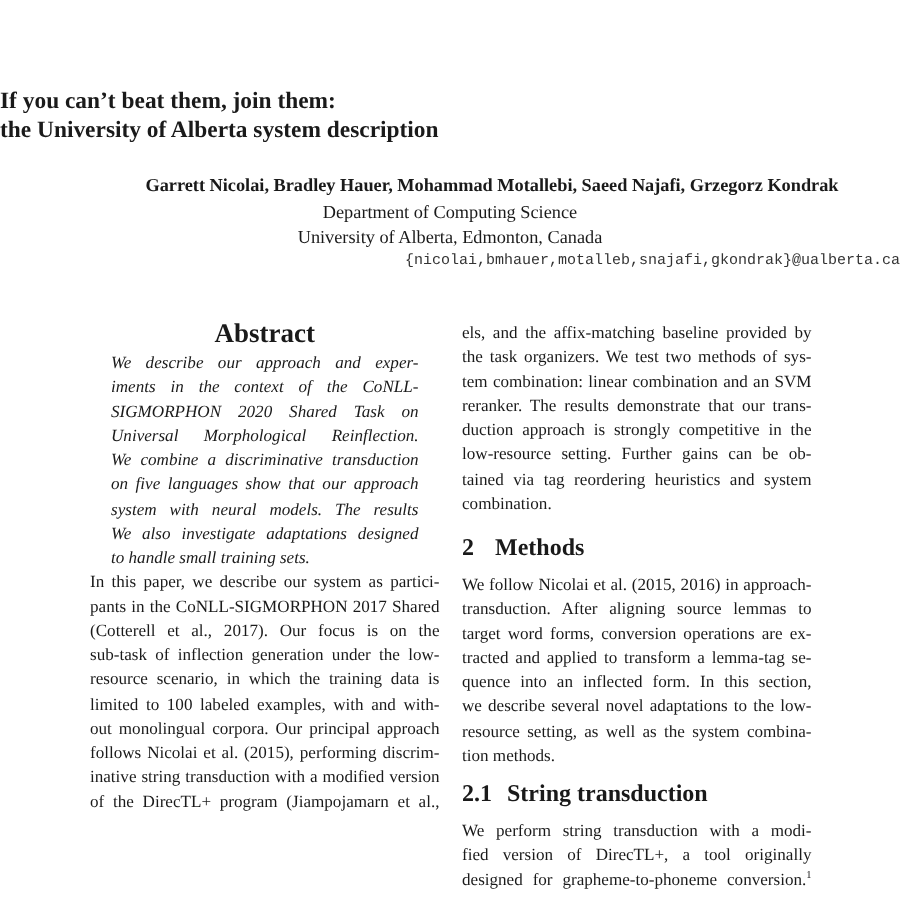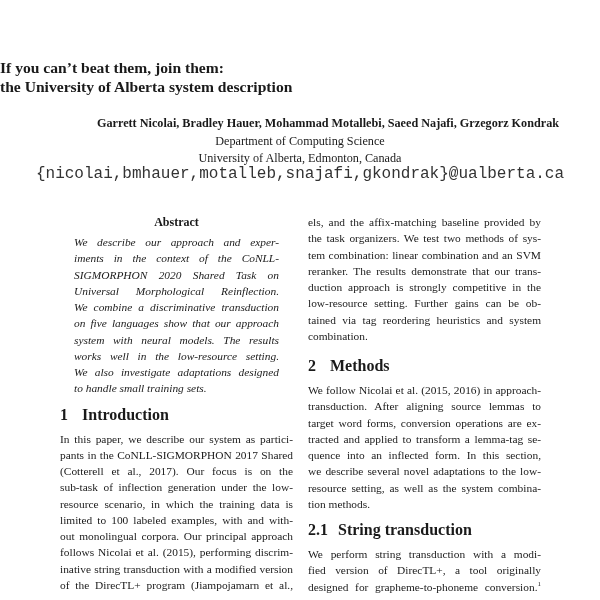--- a/index.html
+++ b/index.html
@@ -2,26 +2,26 @@
 <html><head>
 <meta charset="utf-8">
 <style>
   html, body { margin: 0; padding: 0; background: #ffffff; }
   body { width: 600px; height: 600px; overflow: hidden; position: relative;
          font-family: "Liberation Serif", serif; color: #1a1a1a; }
   .abs { position: absolute; }
   .title { left: 0; width: 600px; text-align: left; font-weight: bold; font-size: 15.6px; line-height: 19px; }
   .center { left: 0; width: 600px; text-align: center; font-size: 12.2px; line-height: 17px; }
   .authors { font-weight: bold; }
-  .mono { font-family: "Liberation Mono", monospace; font-size: 16px; color: #333; }
+  .mono { font-family: "Liberation Mono", monospace; font-size: 10px; color: #333; text-align: right; }
   .col { position: absolute; width: 233px; font-size: 11.4px; line-height: 16.25px; }
   .line { display: block; text-align: justify; text-align-last: justify; white-space: nowrap; height: 16.25px; overflow: visible; }
   .line.last { text-align-last: left; }
   .abstract-block { padding: 0 14px; font-style: italic; }
-  .abstract-head { text-align: center; font-weight: bold; font-size: 12px; height: 20px; }
+  .abstract-head { text-align: center; font-weight: bold; font-size: 18px; height: 20px; }
   .sec-head { font-weight: bold; font-size: 16px; height: 24px; line-height: 16px; }
   .sec-head .num { display: inline-block; width: 22px; }
   .sec-head .num.sub { width: 30px; }
   sup { font-size: 7px; line-height: 0; }
 </style>
 </head>
 <body>
 
 <div class="abs title" style="top:58px;">
   <div>If you can’t beat them, join them:</div>
@@ -36,28 +36,24 @@
 <div class="col" style="left:60px; top:214px;">
   <div class="abstract-head">Abstract</div>
   <div class="abstract-block">
     <span class="line">We describe our approach and exper-</span>
     <span class="line">iments in the context of the CoNLL-</span>
     <span class="line">SIGMORPHON 2020 Shared Task on</span>
     <span class="line">Universal Morphological Reinflection.</span>
     <span class="line">We combine a discriminative transduction</span>
     <span class="line">on five languages show that our approach</span>
     <span class="line">system with neural models. The results</span>
-    <span class="line">works well in the low-resource setting.</span>
     <span class="line">We also investigate adaptations designed</span>
     <span class="line last">to handle small training sets.</span>
   </div>
 
-  <div class="sec-head" style="margin-top:10px;">
-    <span class="num">1</span><span>Introduction</span>
-  </div>
   <div>
     <span class="line">In this paper, we describe our system as partici-</span>
     <span class="line">pants in the CoNLL-SIGMORPHON 2017 Shared</span>
     <span class="line">(Cotterell et al., 2017). Our focus is on the</span>
     <span class="line">sub-task of inflection generation under the low-</span>
     <span class="line">resource scenario, in which the training data is</span>
     <span class="line">limited to 100 labeled examples, with and with-</span>
     <span class="line">out monolingual corpora. Our principal approach</span>
     <span class="line">follows Nicolai et al. (2015), performing discrim-</span>
     <span class="line">inative string transduction with a modified version</span>

